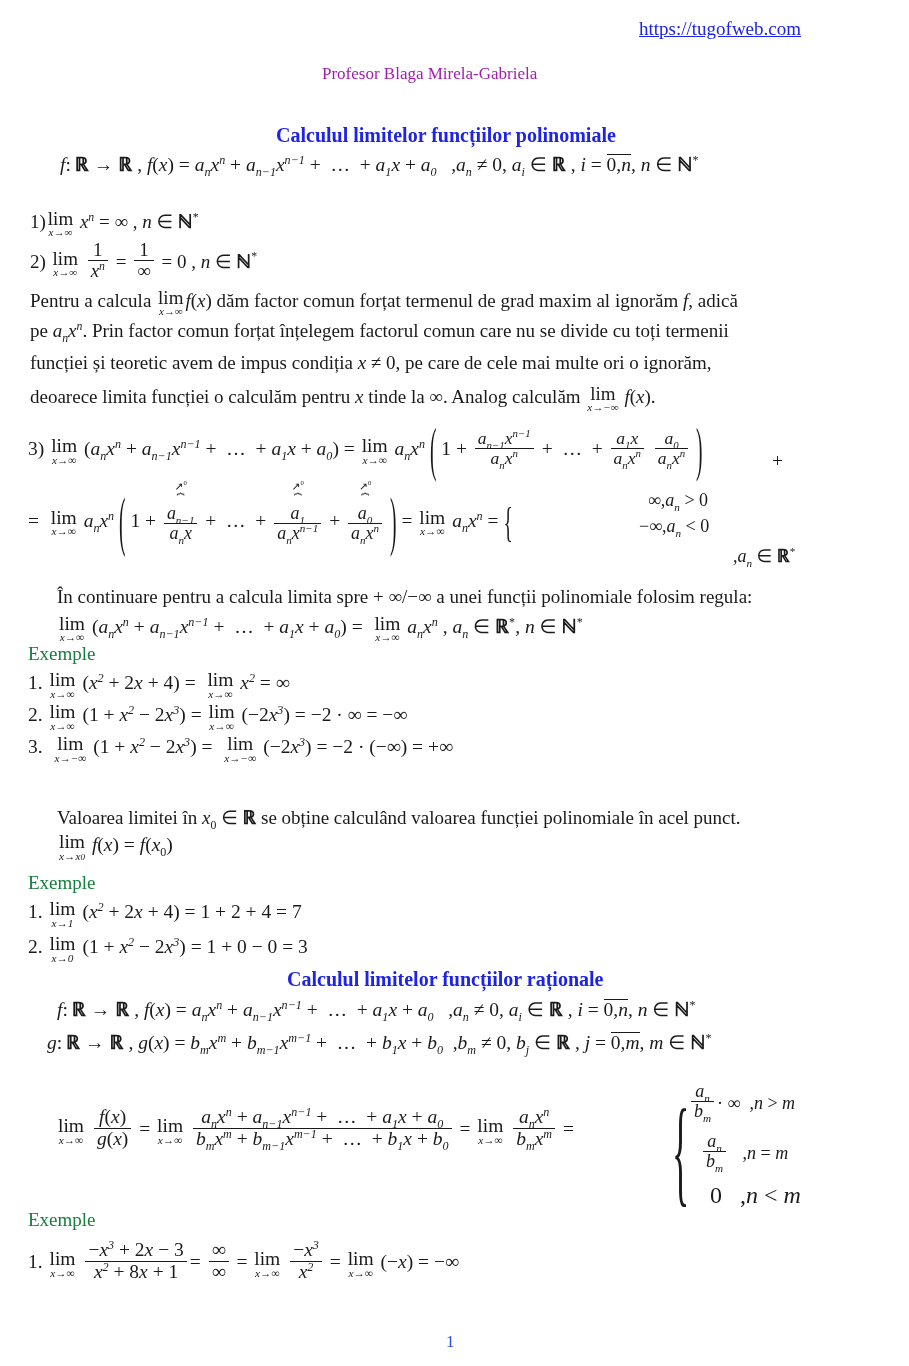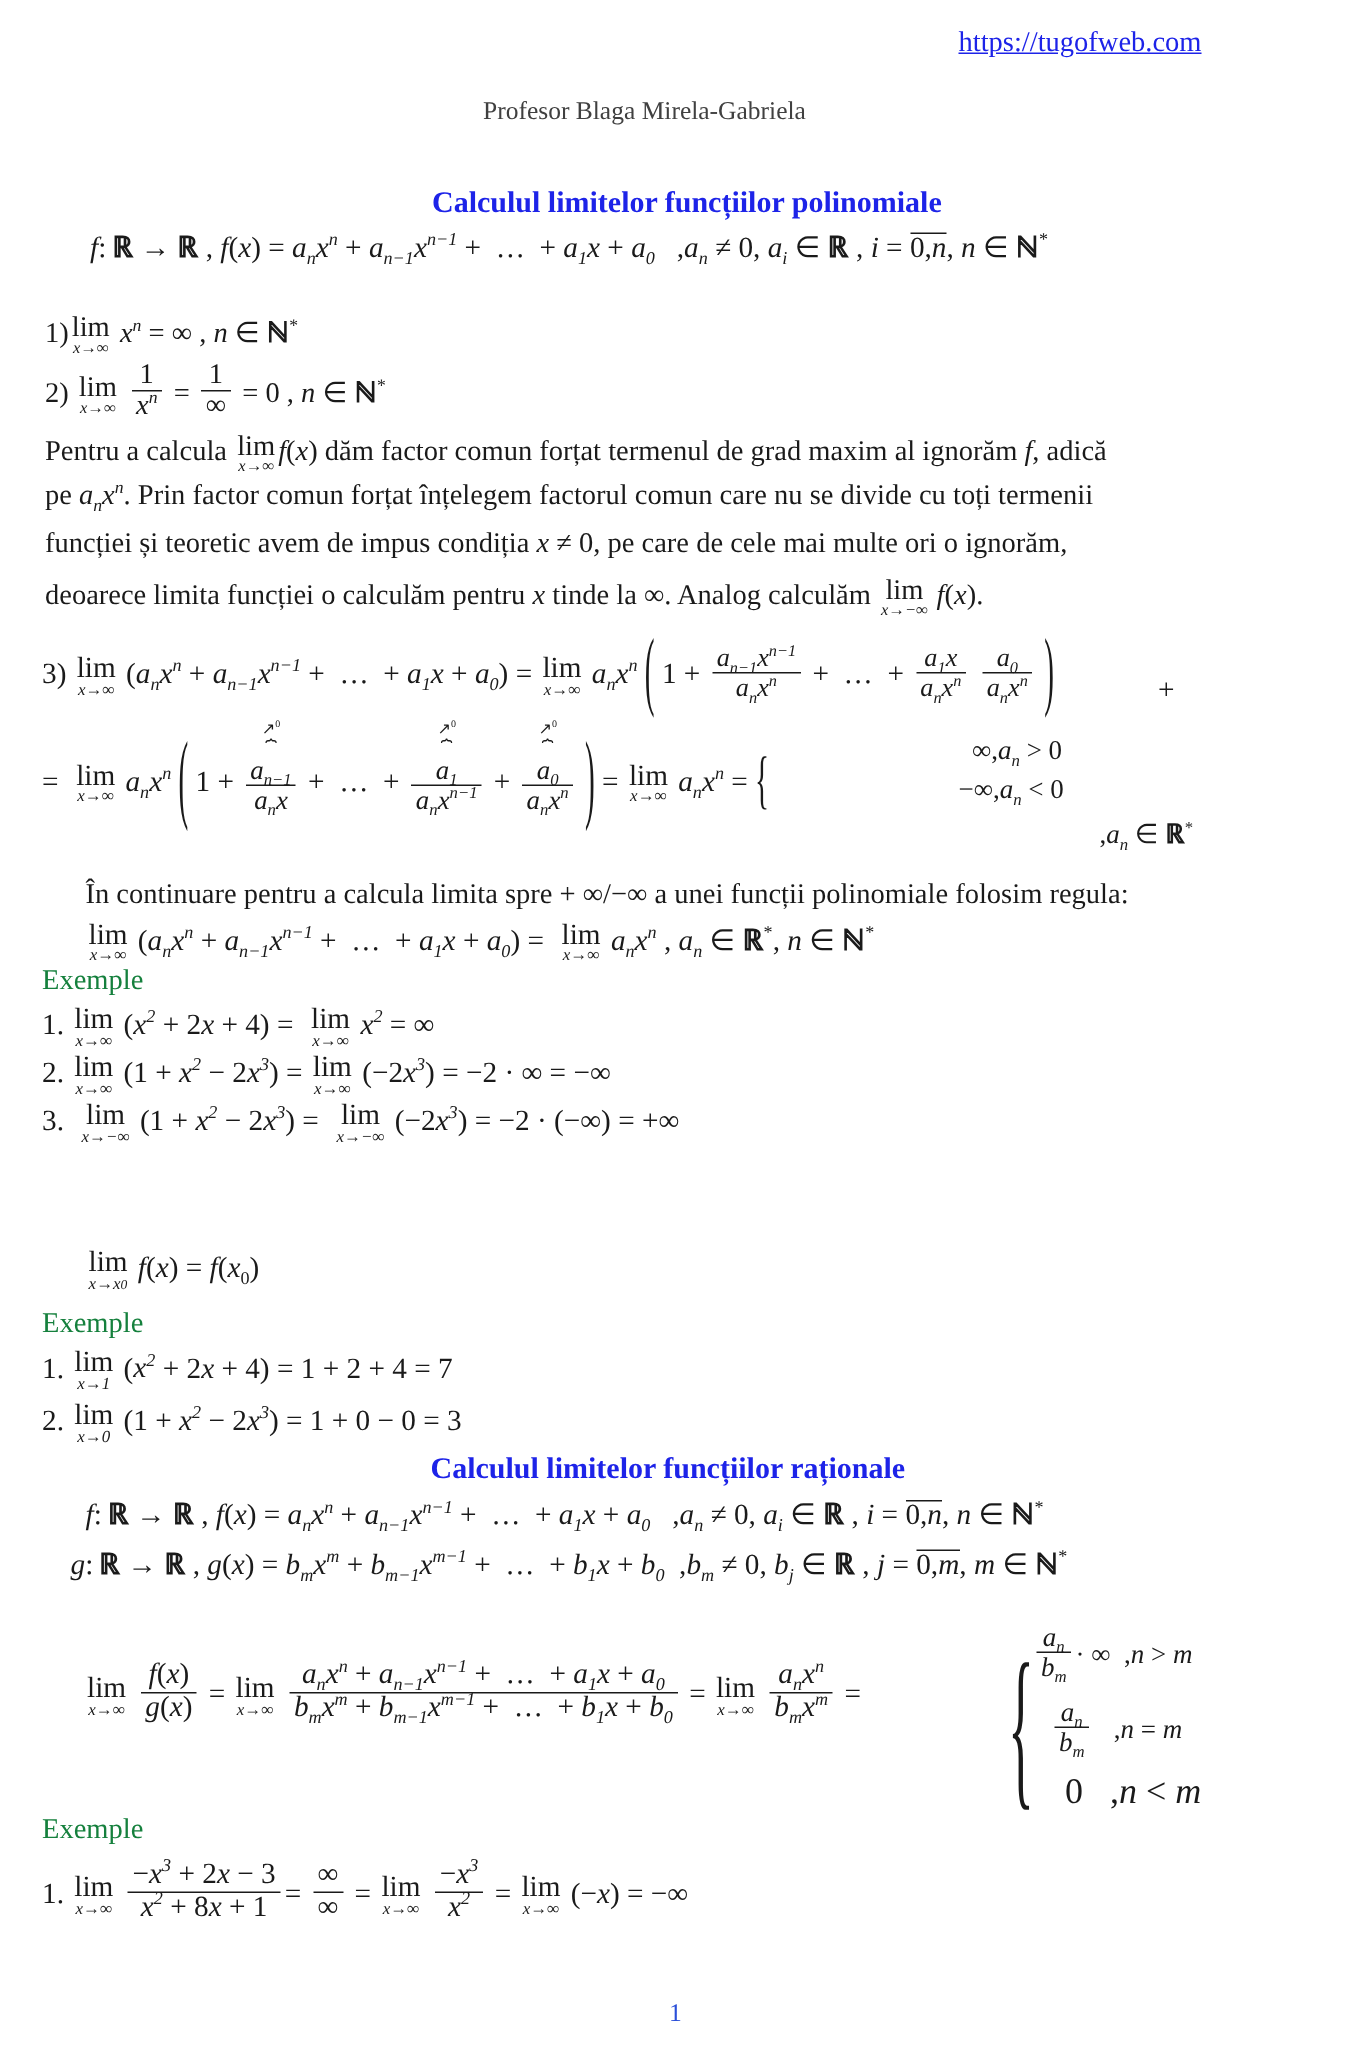--- a/index.html
+++ b/index.html
@@ -42,38 +42,38 @@
   
   .ann{ display:inline-block; position:relative; vertical-align:middle; }
   .ann .tag{ position:absolute; left:50%; transform:translateX(-50%);
              top:-1.55em; font-size:.60em; white-space:nowrap; font-style:normal;}
   .ann .brace{ display:block; text-align:center; font-size:.72em; height:.5em;
                line-height:.5em; font-style:normal; }
 
   .row{ position:absolute; white-space:nowrap; }
 
   .hdr-link{ color:#1d23e8; text-decoration:underline; font-size:19px; }
-  .author{ color:#404040; font-size:17px; }
+  .author{ color:#a21caf; font-size:17px; }
   .title{ color:#1d23e8; font-weight:bold; font-size:20px; }
   .exemple{ color:#15803d; font-size:19px; }
   .pg{ color:#2b4fd8; font-size:17px; }
 
   .t{ font-size:19px; }
   .tm{ font-size:19.5px; }
 </style>
 </head>
 <body>
 
 <div class="page">
 
   <div class="row hdr-link" style="left:639px; top:18px;">https://tugofweb.com</div>
 
   <div class="row author" style="left:322px; top:64px;">Profesor Blaga Mirela-Gabriela</div>
 
-  <div class="row title" style="left:276px; top:124px;margin-left:12px;">Calculul limitelor funcțiilor polinomiale</div>
+  <div class="row title" style="left:276px; top:124px;">Calculul limitelor funcțiilor polinomiale</div>
 
   <div class="row tm" style="left:60px; top:150px;">
     <span class="m">f</span><span class="up">:</span> <span class="bb">ℝ</span> <span class="up">→</span> <span class="bb">ℝ</span> <span class="up">,</span>
     <span class="m">f</span><span class="up">(</span><span class="m">x</span><span class="up">)</span> <span class="up">=</span>
     <span class="m">a<span class="sub">n</span>x<span class="sup">n</span></span> <span class="up">+</span>
     <span class="m">a<span class="sub">n−1</span>x<span class="sup">n−1</span></span> <span class="up">+</span>
     <span class="up">&nbsp;…&nbsp;</span> <span class="up">+</span>
     <span class="m">a<span class="sub">1</span>x</span> <span class="up">+</span> <span class="m">a<span class="sub">0</span></span>
     &nbsp;&nbsp;<span class="up">,</span><span class="m">a<span class="sub">n</span></span> <span class="up">≠ 0,</span>
     <span class="m">a<span class="sub">i</span></span> <span class="up">∈</span> <span class="bb">ℝ</span> <span class="up">,</span>
@@ -242,20 +242,24 @@
 
   <div class="row tm" style="left:28px; top:734px;">
     <span class="up">3.</span>&nbsp;
     <span class="lim"><span class="op">lim</span><span class="und m">x→−∞</span></span>
     <span class="up">(1 +</span> <span class="m">x<span class="sup">2</span></span> <span class="up">− 2</span><span class="m">x<span class="sup">3</span></span><span class="up">)</span>
     <span class="up">=</span>&nbsp;
     <span class="lim"><span class="op">lim</span><span class="und m">x→−∞</span></span>
     <span class="up">(−2</span><span class="m">x<span class="sup">3</span></span><span class="up">) = −2 · (−∞) = +∞</span>
   </div>
 
+  <div class="row t" style="left:57px; top:804px;">
+    <span class="up">Valoarea limitei în</span> <span class="m">x<span class="sub up">0</span></span> <span class="up">∈</span> <span class="bb">ℝ</span>
+    <span class="up">se obține calculând valoarea funcției polinomiale în acel punct.</span>
+  </div>
 
   <div class="row tm" style="left:57px; top:832px;">
     <span class="lim"><span class="op">lim</span><span class="und m">x→x<span style="font-size:.8em;">0</span></span></span>
     <span class="m">f</span><span class="up">(</span><span class="m">x</span><span class="up">)</span> <span class="up">=</span>
     <span class="m">f</span><span class="up">(</span><span class="m">x<span class="sub up">0</span></span><span class="up">)</span>
   </div>
 
   <div class="row exemple" style="left:28px; top:872px;">Exemple</div>
 
   <div class="row tm" style="left:28px; top:899px;">

